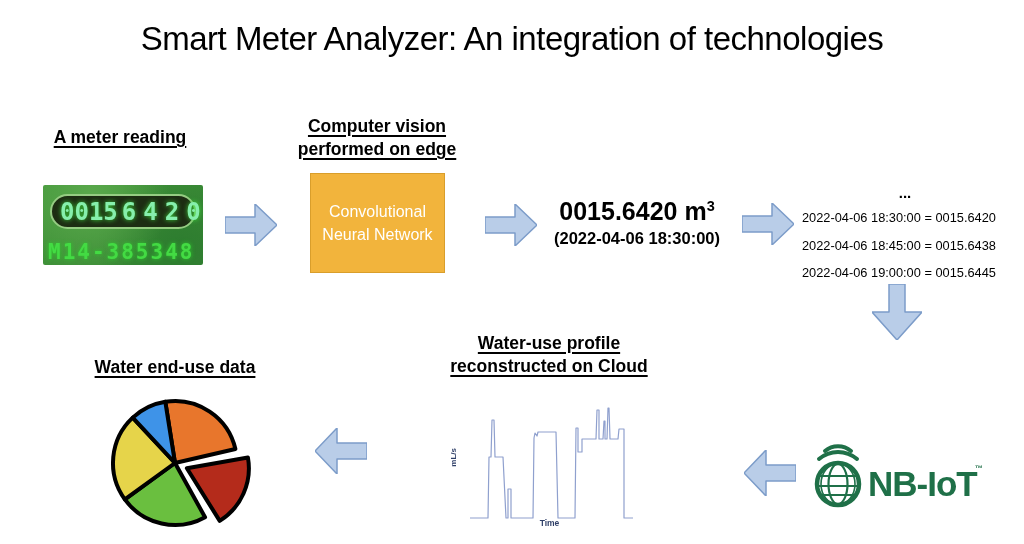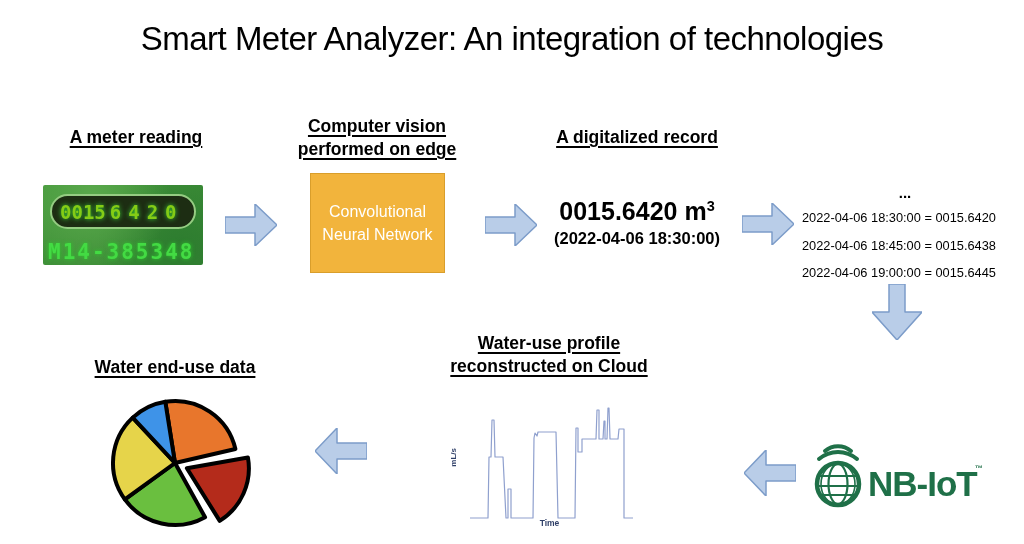--- a/index.html
+++ b/index.html
@@ -10,22 +10,22 @@
   .heading{font-size:17.5px;font-weight:600;text-align:center;line-height:1.32;
            text-decoration:underline;text-decoration-thickness:1.5px;text-underline-offset:3px;}
   
   #meter-photo{left:43px;top:185px;width:160px;height:80px;border-radius:2px;
     background:radial-gradient(circle at 30% 15%, #5aa94c, rgba(0,0,0,0) 60%),
                radial-gradient(circle at 85% 80%, #2d7c2f, rgba(0,0,0,0) 55%),
                linear-gradient(135deg,#46983c,#358433);}
   #meter-capsule{position:absolute;left:7px;top:9px;width:146px;height:35px;border-radius:18px;
     background:#1d2d13;border:2px solid #95cc82;box-sizing:border-box;
     display:flex;align-items:center;padding-left:8px;}
-  .meter-digits{font-family:"DejaVu Sans Mono",monospace;font-weight:bold;font-size:19px;
-    color:#84cc16;text-shadow:0 0 5px #3ddd3d;}
+  .meter-digits{font-family:"DejaVu Sans Mono",monospace;font-weight:bold;font-size:24px;
+    color:#86efac;text-shadow:0 0 5px #3ddd3d;}
   #meter-digits-right{letter-spacing:7px;margin-left:4px;}
   #meter-serial{position:absolute;left:5px;bottom:1px;font-family:"DejaVu Sans Mono",monospace;
     font-weight:bold;font-size:21px;letter-spacing:2px;color:#43db43;text-shadow:0 0 4px #2eca2e;}
   
   #cnn-box{left:310px;top:173px;width:135px;height:100px;background:var(--cnn-box);
     border:1px solid var(--cnn-border);box-sizing:border-box;display:flex;flex-direction:column;
     align-items:center;justify-content:center;color:#fff;font-size:16px;line-height:1.45;text-align:center;}
   
   #record-value{left:547px;top:197px;width:180px;text-align:center;font-size:25px;font-weight:600;}
   #record-value sup{font-size:0.58em;}
@@ -46,26 +46,25 @@
     fill:var(--logo-green);letter-spacing:-1px;}
   #nbiot-tm{font-size:8px;fill:var(--logo-green);font-weight:bold;}
 </style>
 </head>
 <body>
 
 <div id="slide">
 
   <div id="main-title" class="abs">Smart Meter Analyzer: An integration of technologies</div>
 
-  <div class="abs heading" style="left:46px;top:126px;width:180px;">A meter reading</div>
+  <div class="abs heading" style="left:30px;top:126px;width:180px;">A meter reading</div>
   <div class="abs heading" style="left:287px;top:115px;width:180px;">
     <span>Computer vision</span><br>
     <span>performed on edge</span>
   </div>
-  <div class="abs heading" style="left:547px;top:126px;width:180px;">A digitalized record</div>
 
   <div id="meter-photo" class="abs">
     <div id="meter-capsule">
       <span class="meter-digits">0015</span>
       <span class="meter-digits" id="meter-digits-right">6420</span>
     </div>
     <div id="meter-serial">M14-385348</div>
   </div>
 
   <svg class="abs arrow" style="left:225px;top:204px;" width="52" height="42">

